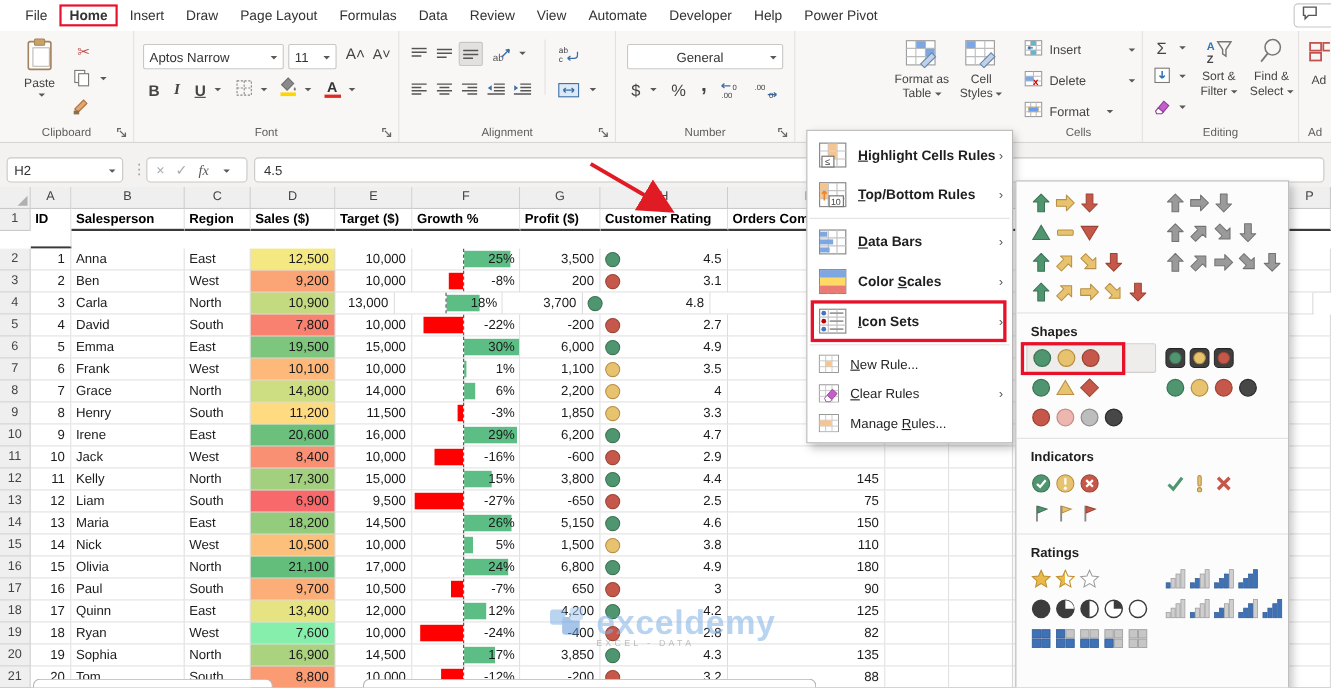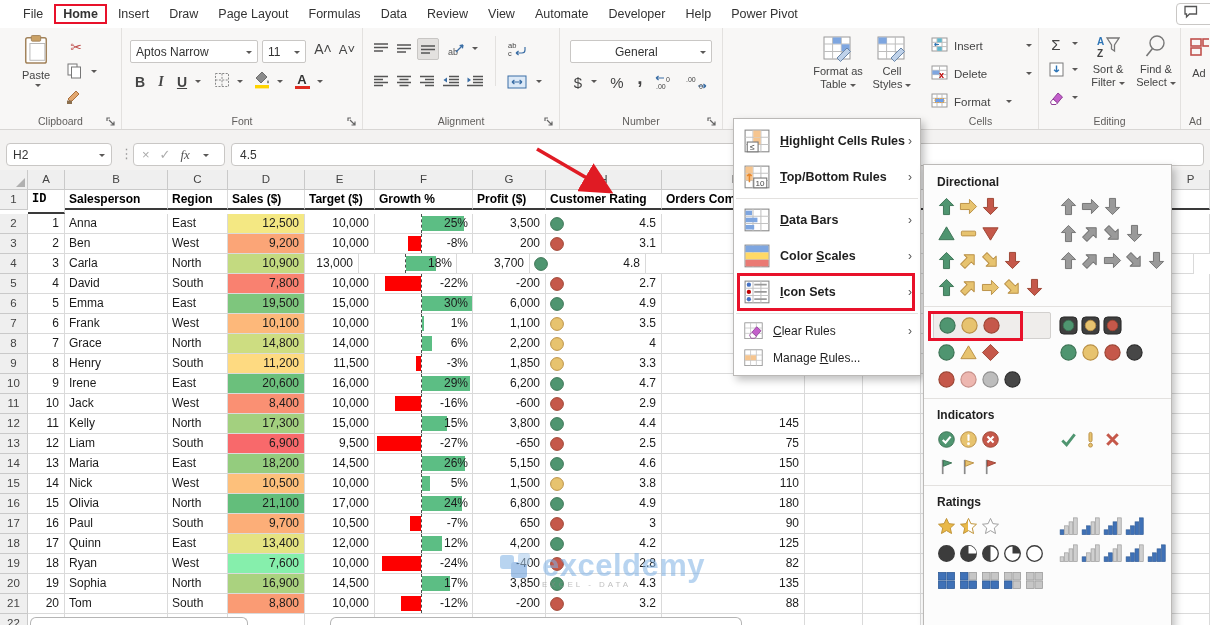--- a/index.html
+++ b/index.html
@@ -449,21 +449,21 @@
         <div class="cell hcell" style="width: 73px; height: 20px;">G</div>
         <div class="cell hcell" style="width: 116px; height: 20px;">H</div>
         <div class="cell hcell" style="width: 143px; height: 20px;">I</div>
         <div class="cell hcell" style="width: 58px; height: 20px;">J</div>
         <div class="cell hcell" style="width: 58px; height: 20px;">K</div>
         <div class="cell hcell" style="width: 251px; height: 20px;">L</div>
         <div class="cell hcell" style="width: 38px; height: 20px;">P</div>
       </div>
       <div class="srow">
         <div class="cell hcell" style="width: 28px; height: 20px;">1</div>
-        <div class="cell txt bold" style="width: 37px; height: 24px; border-bottom: 2px solid rgb(58, 58, 58); font-family: Liberation Mono, monospace;">ID</div>
+        <div class="cell txt bold" style="width: 37px; height: 36px; border-bottom: 2px solid rgb(58, 58, 58);">ID</div>
         <div class="cell txt bold" style="width: 103px; height: 20px; border-bottom: 2px solid rgb(58, 58, 58);">Salesperson</div>
         <div class="cell txt bold" style="width: 60px; height: 20px; border-bottom: 2px solid rgb(58, 58, 58);">Region</div>
         <div class="cell txt bold" style="width: 77px; height: 20px; border-bottom: 2px solid rgb(58, 58, 58);">Sales ($)</div>
         <div class="cell txt bold" style="width: 70px; height: 20px; border-bottom: 2px solid rgb(58, 58, 58);">Target ($)</div>
         <div class="cell txt bold" style="width: 98px; height: 20px; border-bottom: 2px solid rgb(58, 58, 58);">Growth %</div>
         <div class="cell txt bold" style="width: 73px; height: 20px; border-bottom: 2px solid rgb(58, 58, 58);">Profit ($)</div>
         <div class="cell txt bold" style="width: 116px; height: 20px; border-bottom: 2px solid rgb(58, 58, 58);">Customer Rating</div>
         <div class="cell txt bold" style="width: 143px; height: 20px; border-bottom: 2px solid rgb(58, 58, 58);">Orders Com</div>
         <div class="cell" style="width: 58px; height: 20px; border-bottom: 2px solid rgb(58, 58, 58);"></div>
         <div class="cell" style="width: 58px; height: 20px; border-bottom: 2px solid rgb(58, 58, 58);"></div>
@@ -1063,20 +1063,30 @@
         <span class="mlabel"><u>I</u>con Sets</span>
         <span class="msub">›</span>
         <div class="mredbox"></div>
       </div>
       <div class="msep"></div>
       <div class="mitem small">
         <span style="display: flex;">
           <svg width="19" height="17.48" viewBox="0 0 24 22">
             <rect x="1" y="1" width="22" height="20" fill="#fff" stroke="#8a8a8a"></rect>
             <path d="M1 7.6 H23 M1 14.3 H23 M8.3 1 V21 M15.6 1 V21" stroke="#c3c3c3"></path>
+            <rect x="8.6" y="7.9" width="6.7" height="6.2" fill="#F6C58F"></rect>
+          </svg>
+        </span>
+        <span class="mlabel"><u>N</u>ew Rule...</span>
+      </div>
+      <div class="mitem small">
+        <span style="display: flex;">
+          <svg width="19" height="17.48" viewBox="0 0 24 22">
+            <rect x="1" y="1" width="22" height="20" fill="#fff" stroke="#8a8a8a"></rect>
+            <path d="M1 7.6 H23 M1 14.3 H23 M8.3 1 V21 M15.6 1 V21" stroke="#c3c3c3"></path>
             <path d="M10 13 L16 6 L21.5 11 L15.5 18 Z" fill="#C35ECB" stroke="#8E3E95"></path>
             <path d="M7 16.5 L10 13 L15.5 18 L13.5 20.5 H9 Z" fill="#fff" stroke="#8E3E95"></path>
           </svg>
         </span>
         <span class="mlabel"><u>C</u>lear Rules</span>
         <span class="msub">›</span>
       </div>
       <div class="mitem small">
         <span style="display: flex;">
           <svg width="19" height="17.48" viewBox="0 0 24 22">
@@ -1084,21 +1094,20 @@
             <path d="M1 7.6 H23 M1 14.3 H23 M8.3 1 V21 M15.6 1 V21" stroke="#c3c3c3"></path>
             <rect x="8.6" y="7.9" width="6.7" height="6.2" fill="#F6C58F"></rect>
             <rect x="1.4" y="7.9" width="6.7" height="6.2" fill="#F6C58F"></rect>
           </svg>
         </span>
         <span class="mlabel">Manage <u>R</u>ules...</span>
       </div>
     </div>
 
   <div class="flyout" id="flyout">
-      <div class="ftitle">Directional</div>
       <div class="fcols">
         <div class="fcol-l">
           <div class="frow">
             <span style="display: flex;">
               <svg class="fi" width="19" height="19" viewBox="0 0 20 20">
                 <path d="M10 1.5 L17.5 9 H13.2 V18.5 H6.8 V9 H2.5 Z" fill="#4F9570" stroke="#3C7354" stroke-linejoin="round" transform="rotate(0 10 10)"></path>
               </svg>
             </span>
             <span style="display: flex;">
               <svg class="fi" width="19" height="19" viewBox="0 0 20 20">
@@ -1241,20 +1250,21 @@
             </span>
             <span style="display: flex;">
               <svg class="fi" width="19" height="19" viewBox="0 0 20 20">
                 <path d="M10 1.5 L17.5 9 H13.2 V18.5 H6.8 V9 H2.5 Z" fill="#9A9A9A" stroke="#737373" stroke-linejoin="round" transform="rotate(180 10 10)"></path>
               </svg>
             </span>
           </div>
         </div>
       </div>
       <div class="fsep"></div>
+      <div class="ftitle">Shapes</div>
       <div class="fcols">
         <div class="fcol-l">
           <div class="frow sel">
             <span style="display: flex;">
               <svg class="fi" width="19" height="19" viewBox="0 0 20 20">
                 <circle cx="10" cy="10" r="8" fill="#4F9570" stroke="#3C7354" stroke-width="1.2"></circle>
               </svg>
             </span>
             <span style="display: flex;">
               <svg class="fi" width="19" height="19" viewBox="0 0 20 20">

